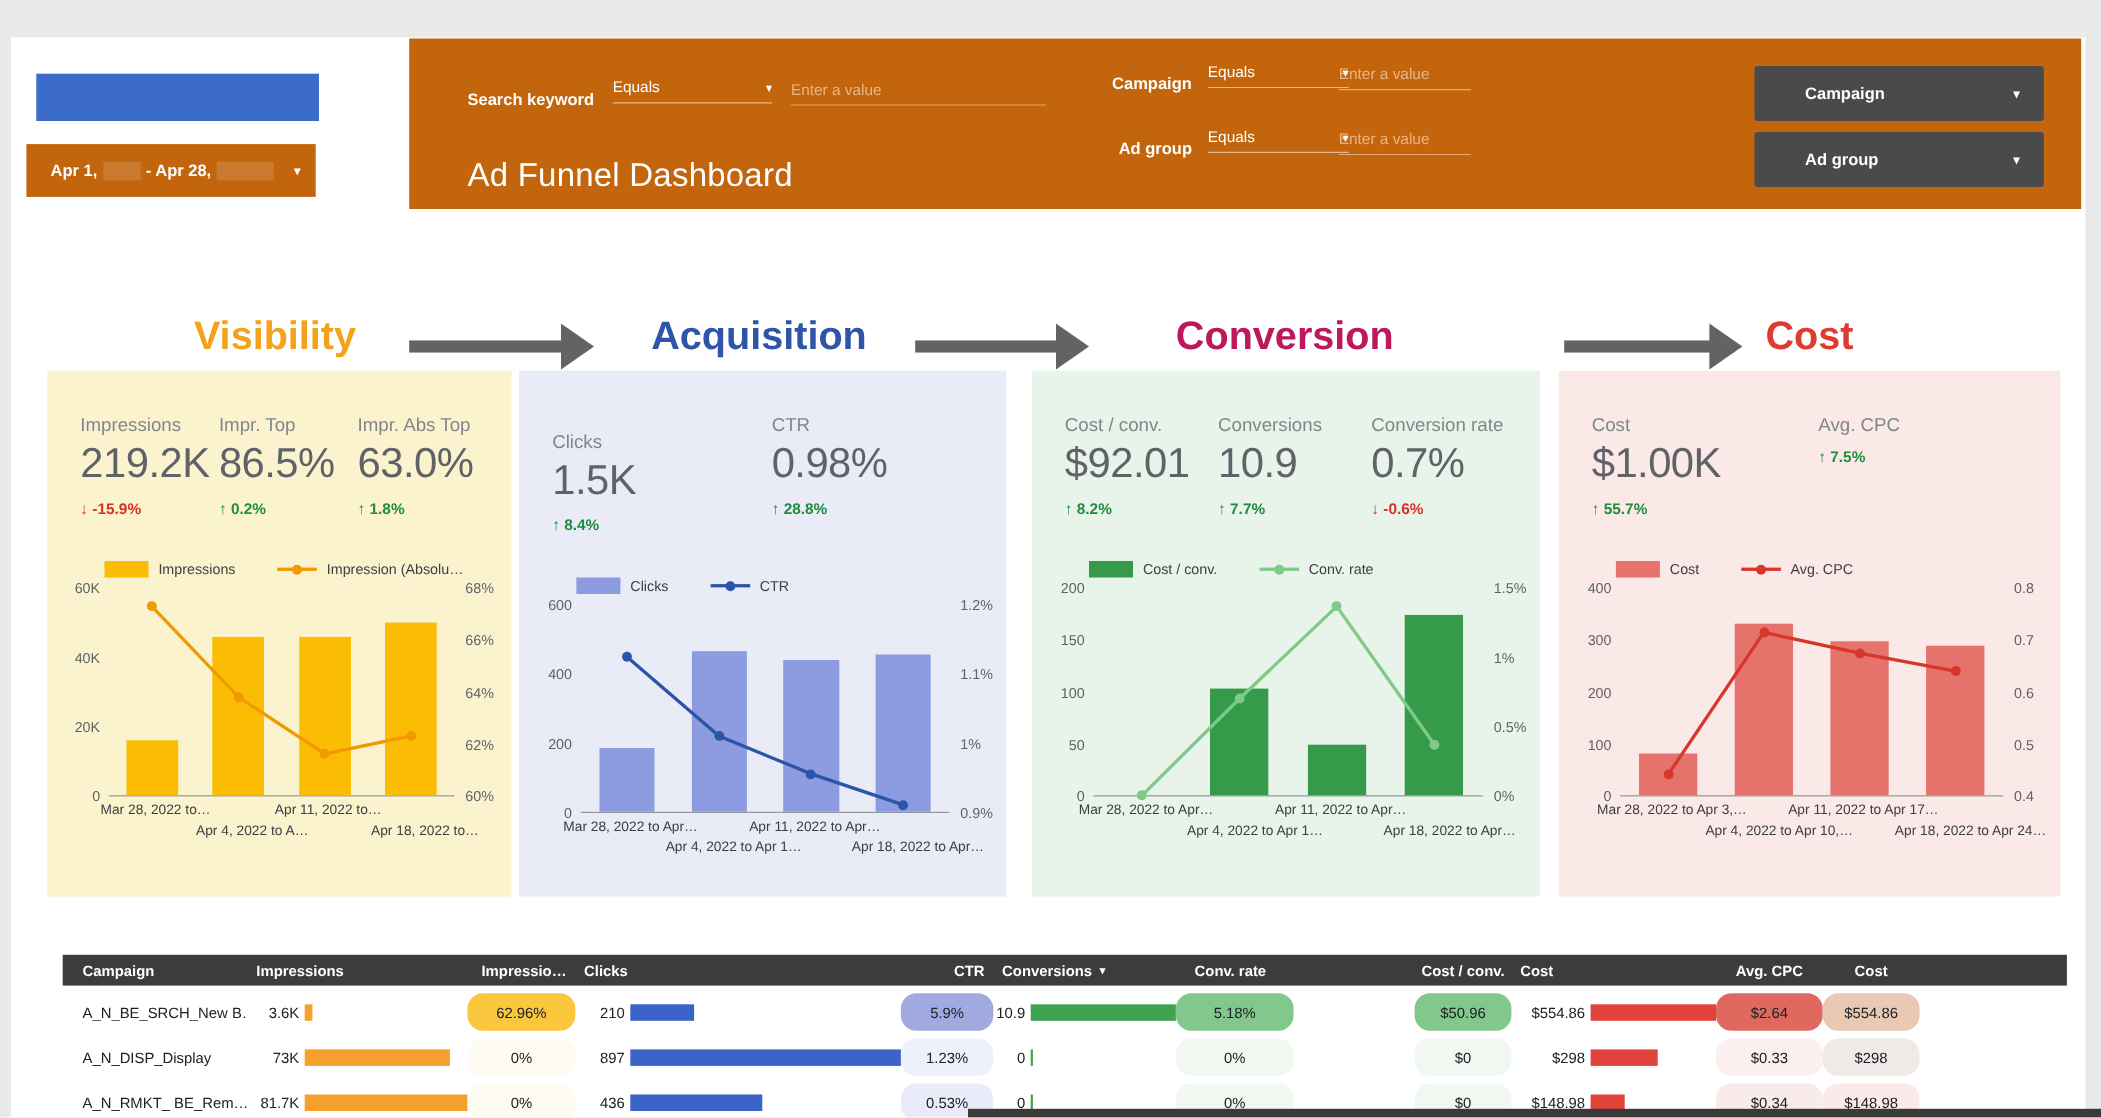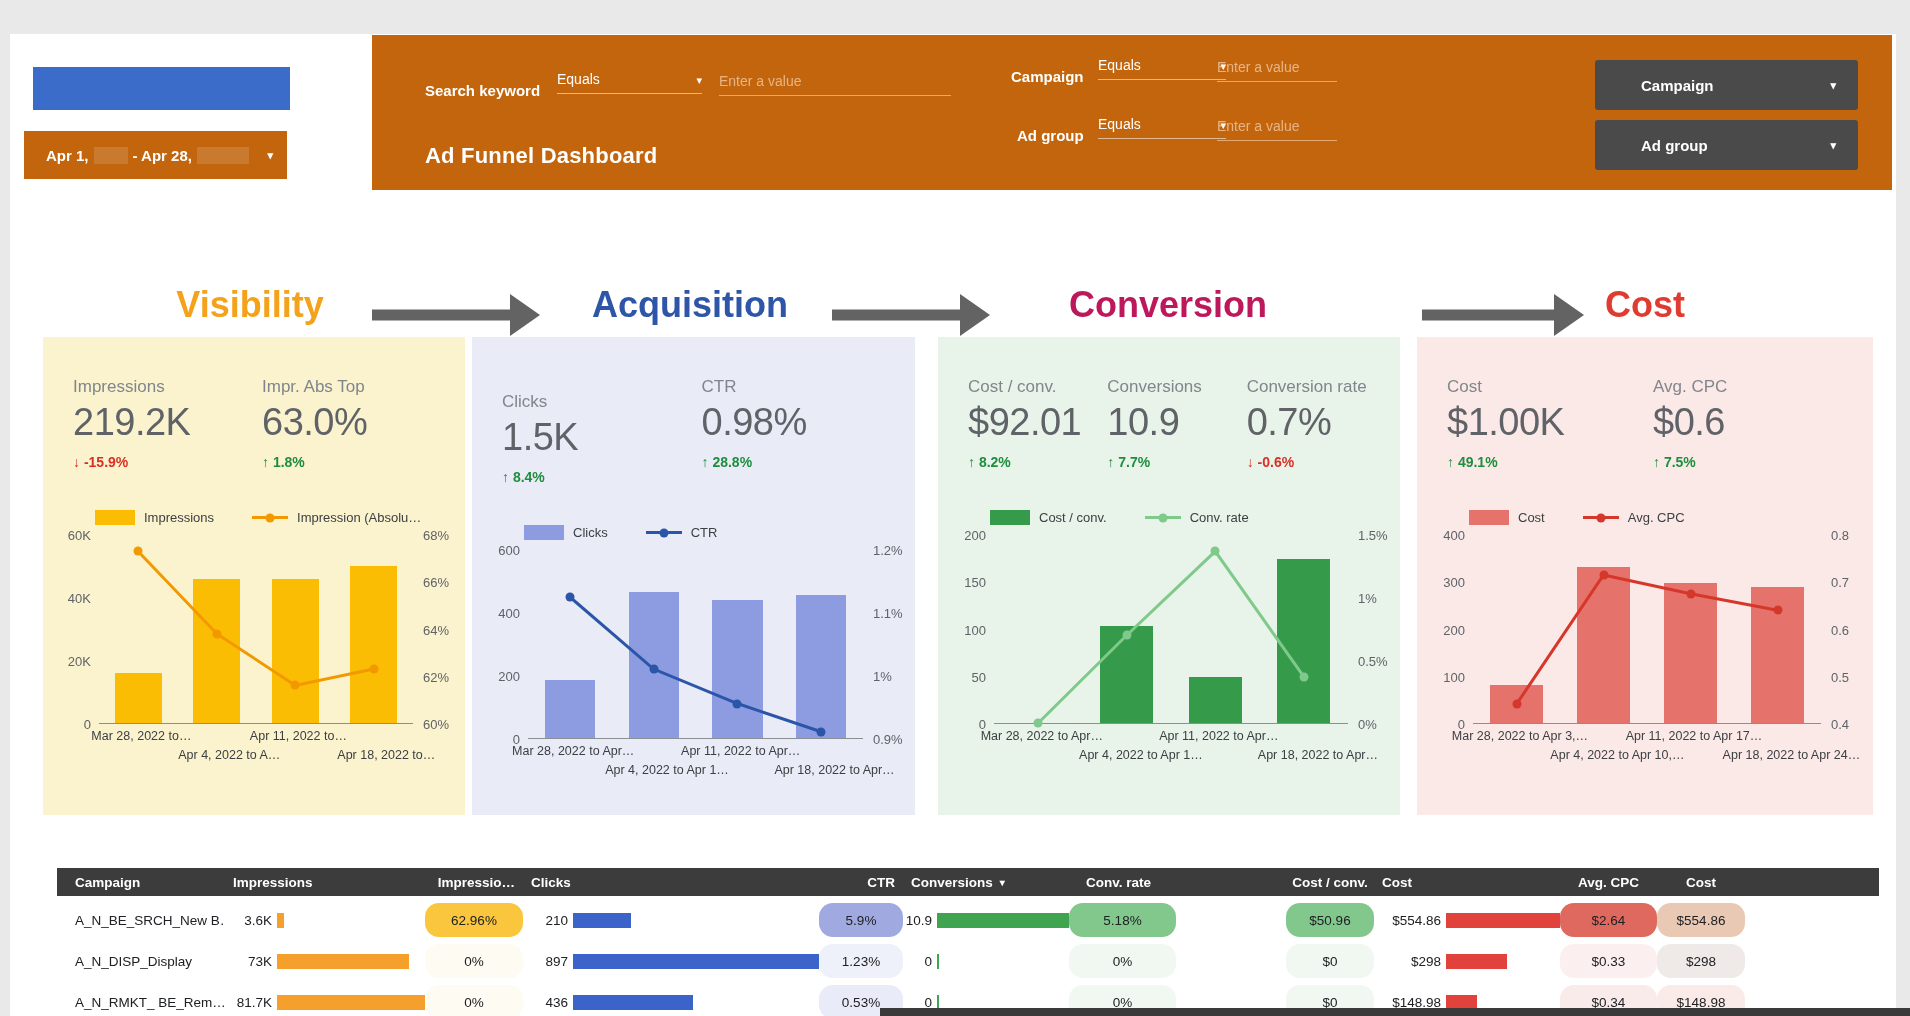--- a/index.html
+++ b/index.html
@@ -4,21 +4,21 @@
 <style>
   html,body{margin:0;padding:0;}
   body{width:1910px;height:1016px;background:#E9E9E9;font-family:"Liberation Sans",sans-serif;position:relative;overflow:hidden;-webkit-font-smoothing:antialiased;}
   .page{position:absolute;left:10px;top:34px;width:1886px;height:982px;background:#ffffff;}
   
   .banner{position:absolute;left:372px;top:35px;width:1520px;height:155px;background:#C2650D;color:#fff;}
   .flt-label{position:absolute;font-size:15px;font-weight:bold;color:#fff;white-space:nowrap;}
   .flt-select{position:absolute;border-bottom:1px solid rgba(255,255,255,0.55);font-size:14px;color:#fff;display:flex;align-items:flex-end;justify-content:space-between;padding-bottom:6px;cursor:pointer;}
   .flt-select .caret{font-size:11px;color:#fff;}
   .flt-input{position:absolute;border-bottom:1px solid rgba(255,226,196,0.55);font-size:14px;color:rgba(255,228,200,0.62);padding-bottom:6px;}
-  .banner-title{position:absolute;left:53px;top:108px;font-size:22px;font-weight:bold;color:#fff;letter-spacing:.2px;}
+  .banner-title{position:absolute;left:53px;top:108px;font-size:30px;font-weight:normal;color:#fff;letter-spacing:.2px;}
   .dim-btn{position:absolute;left:1223px;width:263px;height:50px;background:#4A4A4A;border-radius:3px;color:#fff;display:flex;align-items:center;justify-content:space-between;padding:0 22px 0 46px;box-sizing:border-box;font-size:15px;font-weight:bold;cursor:pointer;}
   .dim-btn .caret{font-size:11px;}
   
   .logo{position:absolute;left:33px;top:67px;width:257px;height:43px;background:#3B6CC9;}
   .datectl{position:absolute;left:24px;top:131px;width:263px;height:48px;background:#C2650D;color:#fff;display:flex;align-items:center;font-size:15px;font-weight:bold;padding:0 14px 0 22px;box-sizing:border-box;cursor:pointer;}
   .datectl .redact{display:inline-block;width:34px;height:17px;background:rgba(255,255,255,0.14);margin:0 5px;}
   .datectl .caret{margin-left:auto;font-size:11px;}
   
   #funnel-row{position:absolute;left:0;top:282px;width:1910px;height:56px;}
   .stage-title{position:absolute;transform:translateX(-50%);font-size:36px;font-weight:bold;white-space:nowrap;top:2px;}
@@ -129,20 +129,25 @@
 
 <div id="panels">
     <div class="panel" style="left: 43px; width: 422px; background: rgb(251, 242, 206);">
       <div class="cards">
         <div class="card" style="flex: 1 1 0%; margin-top: 0px;">
           <div class="lbl">Impressions</div>
           <div class="val">219.2K</div>
           <div class="delta down"><span>↓ </span><span>-15.9%</span></div>
         </div>
         <div class="card" style="flex: 1 1 0%; margin-top: 0px;">
+          <div class="lbl">Impr. Top</div>
+          <div class="val">86.5%</div>
+          <div class="delta up"><span>↑ </span><span>0.2%</span></div>
+        </div>
+        <div class="card" style="flex: 1 1 0%; margin-top: 0px;">
           <div class="lbl">Impr. Abs Top</div>
           <div class="val">63.0%</div>
           <div class="delta up"><span>↑ </span><span>1.8%</span></div>
         </div>
       </div>
       <div class="legend">
         <div class="item">
           <span class="swatch" style="background: rgb(251, 188, 4);"></span>
           <span>Impressions</span>
         </div>
@@ -310,25 +315,24 @@
         <span style="left: 41.5%; top: 24px;">Apr 4, 2022 to Apr 1…</span>
         <span style="left: 63.5%; top: 5px;">Apr 11, 2022 to Apr…</span>
         <span style="left: 91.5%; top: 24px;">Apr 18, 2022 to Apr…</span>
       </div>
     </div>
     <div class="panel" style="left: 1417px; width: 456px; background: rgb(251, 233, 231);">
       <div class="cards">
         <div class="card" style="flex: 1 1 0%; margin-top: 0px;">
           <div class="lbl">Cost</div>
           <div class="val">$1.00K</div>
-          <div class="delta up"><span>↑ </span><span>49.1%</span></div>
+          <div class="delta up"><span>↑ </span><span>55.7%</span></div>
         </div>
         <div class="card" style="flex: 1 1 0%; margin-top: 0px;">
           <div class="lbl">Avg. CPC</div>
-          <div class="val">$0.6</div>
           <div class="delta up"><span>↑ </span><span>7.5%</span></div>
         </div>
       </div>
       <div class="legend">
         <div class="item">
           <span class="swatch" style="background: rgb(229, 115, 107);"></span>
           <span>Cost</span>
         </div>
         <div class="item">
           <span class="lineswatch" style="background: rgb(214, 55, 43);">

